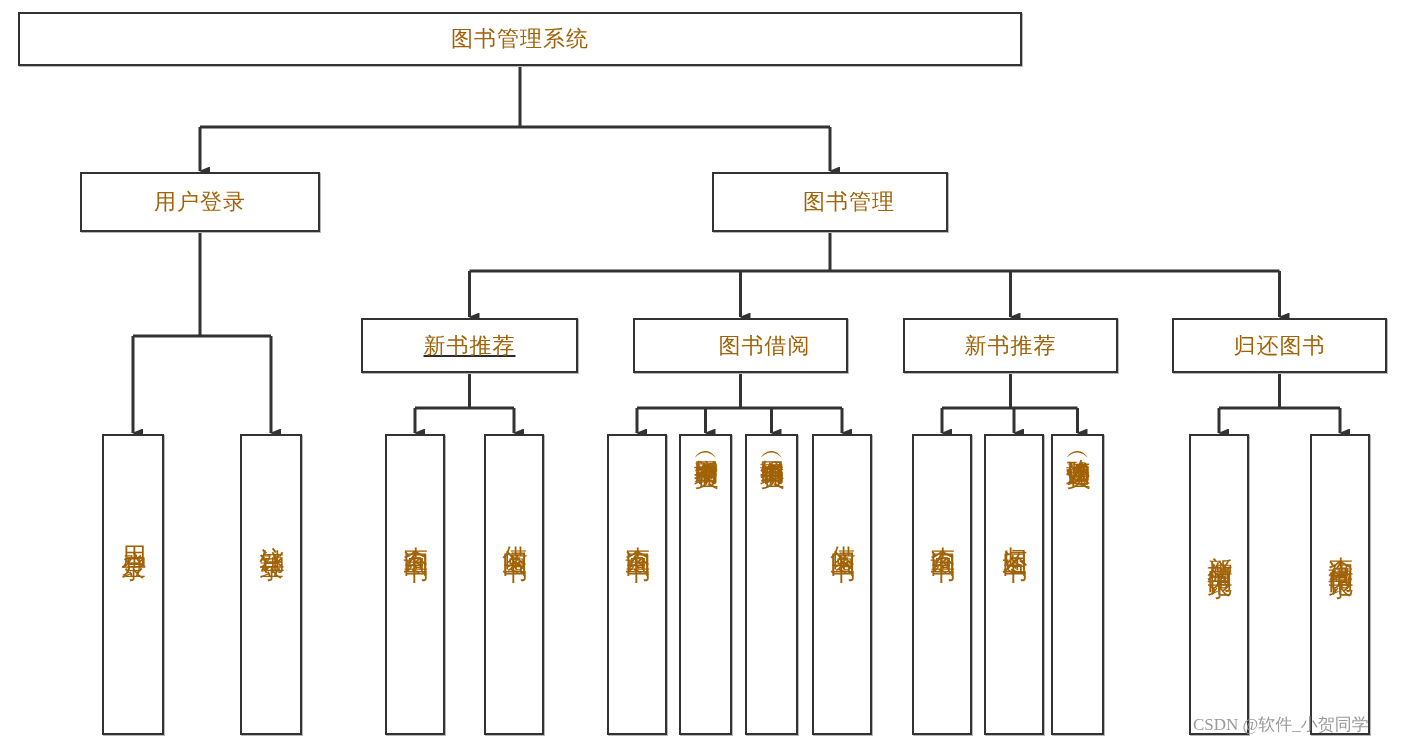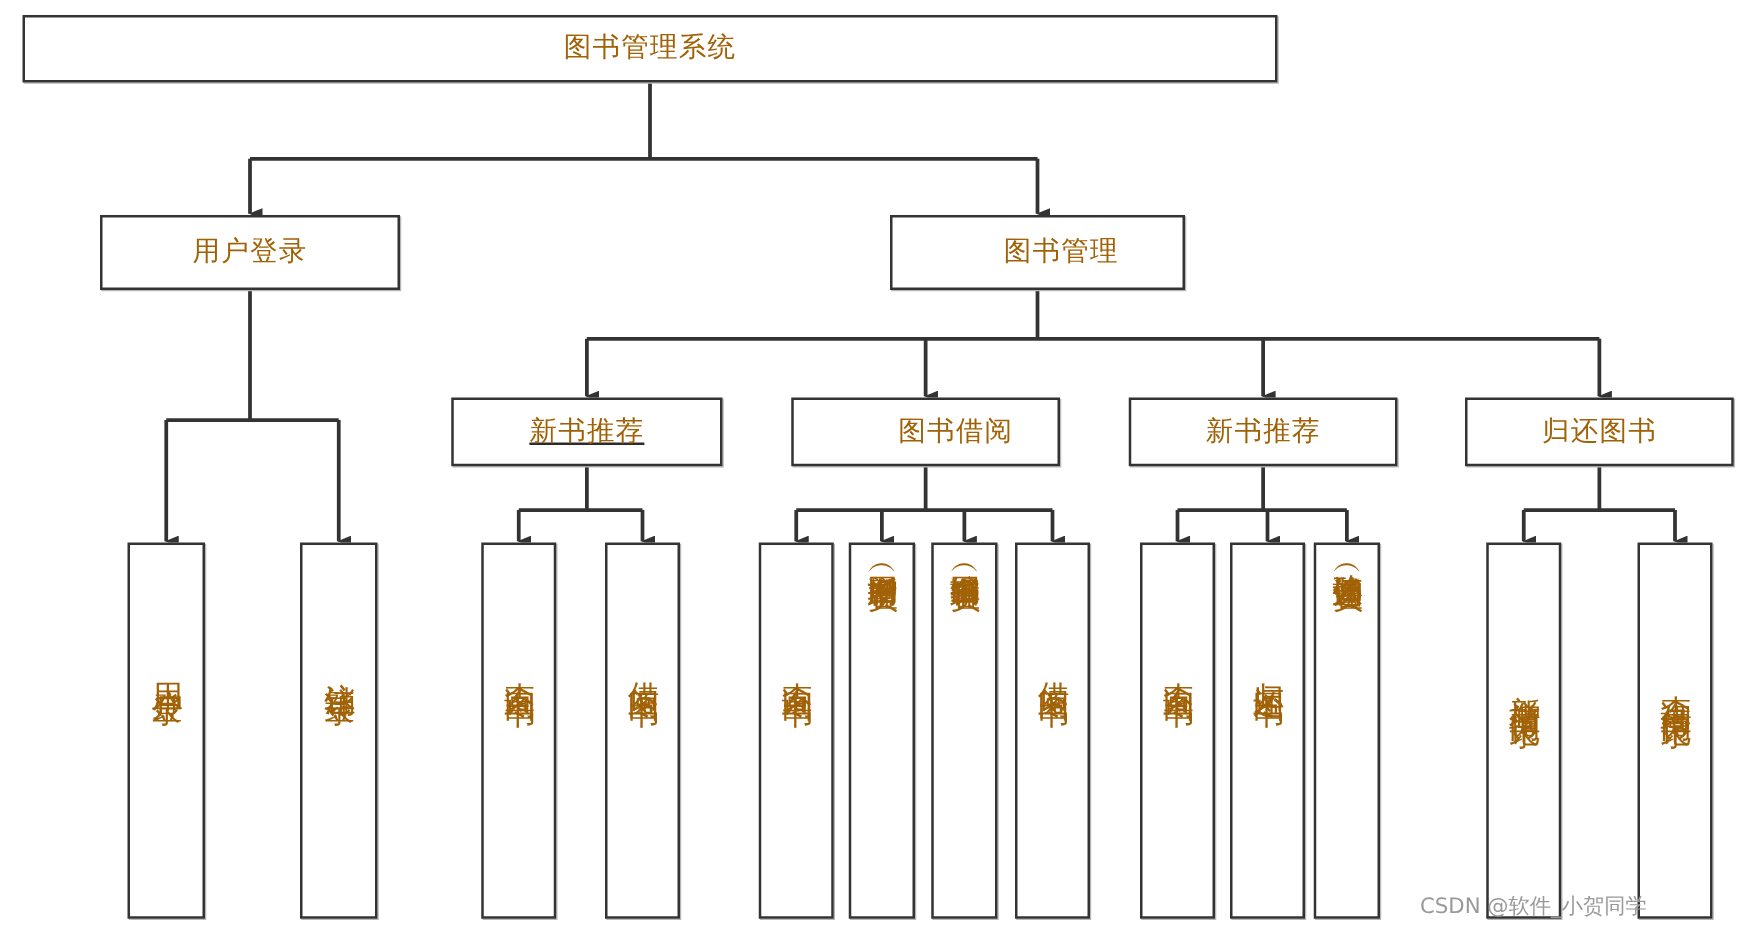--- a/index.html
+++ b/index.html
@@ -185,15 +185,15 @@
         <span class="node-label">确认归还（管理员）</span>
       </div>
       <div class="node vert low" style="left: 1189px; top: 434px; width: 60px; height: 301px;">
         <span class="node-label">新增借阅记录</span>
       </div>
       <div class="node vert low" style="left: 1310px; top: 434px; width: 60px; height: 301px;">
         <span class="node-label">查询借阅记录</span>
       </div>
     </div>
 
-  <div class="watermark" style="left: 1136px; top: 713px;">CSDN @软件_小贺同学</div>
+  <div class="watermark" style="left: 1193px; top: 713px; font-family: Liberation Serif, serif;">CSDN @软件_小贺同学</div>
 
 </div>
 
 </body></html>

